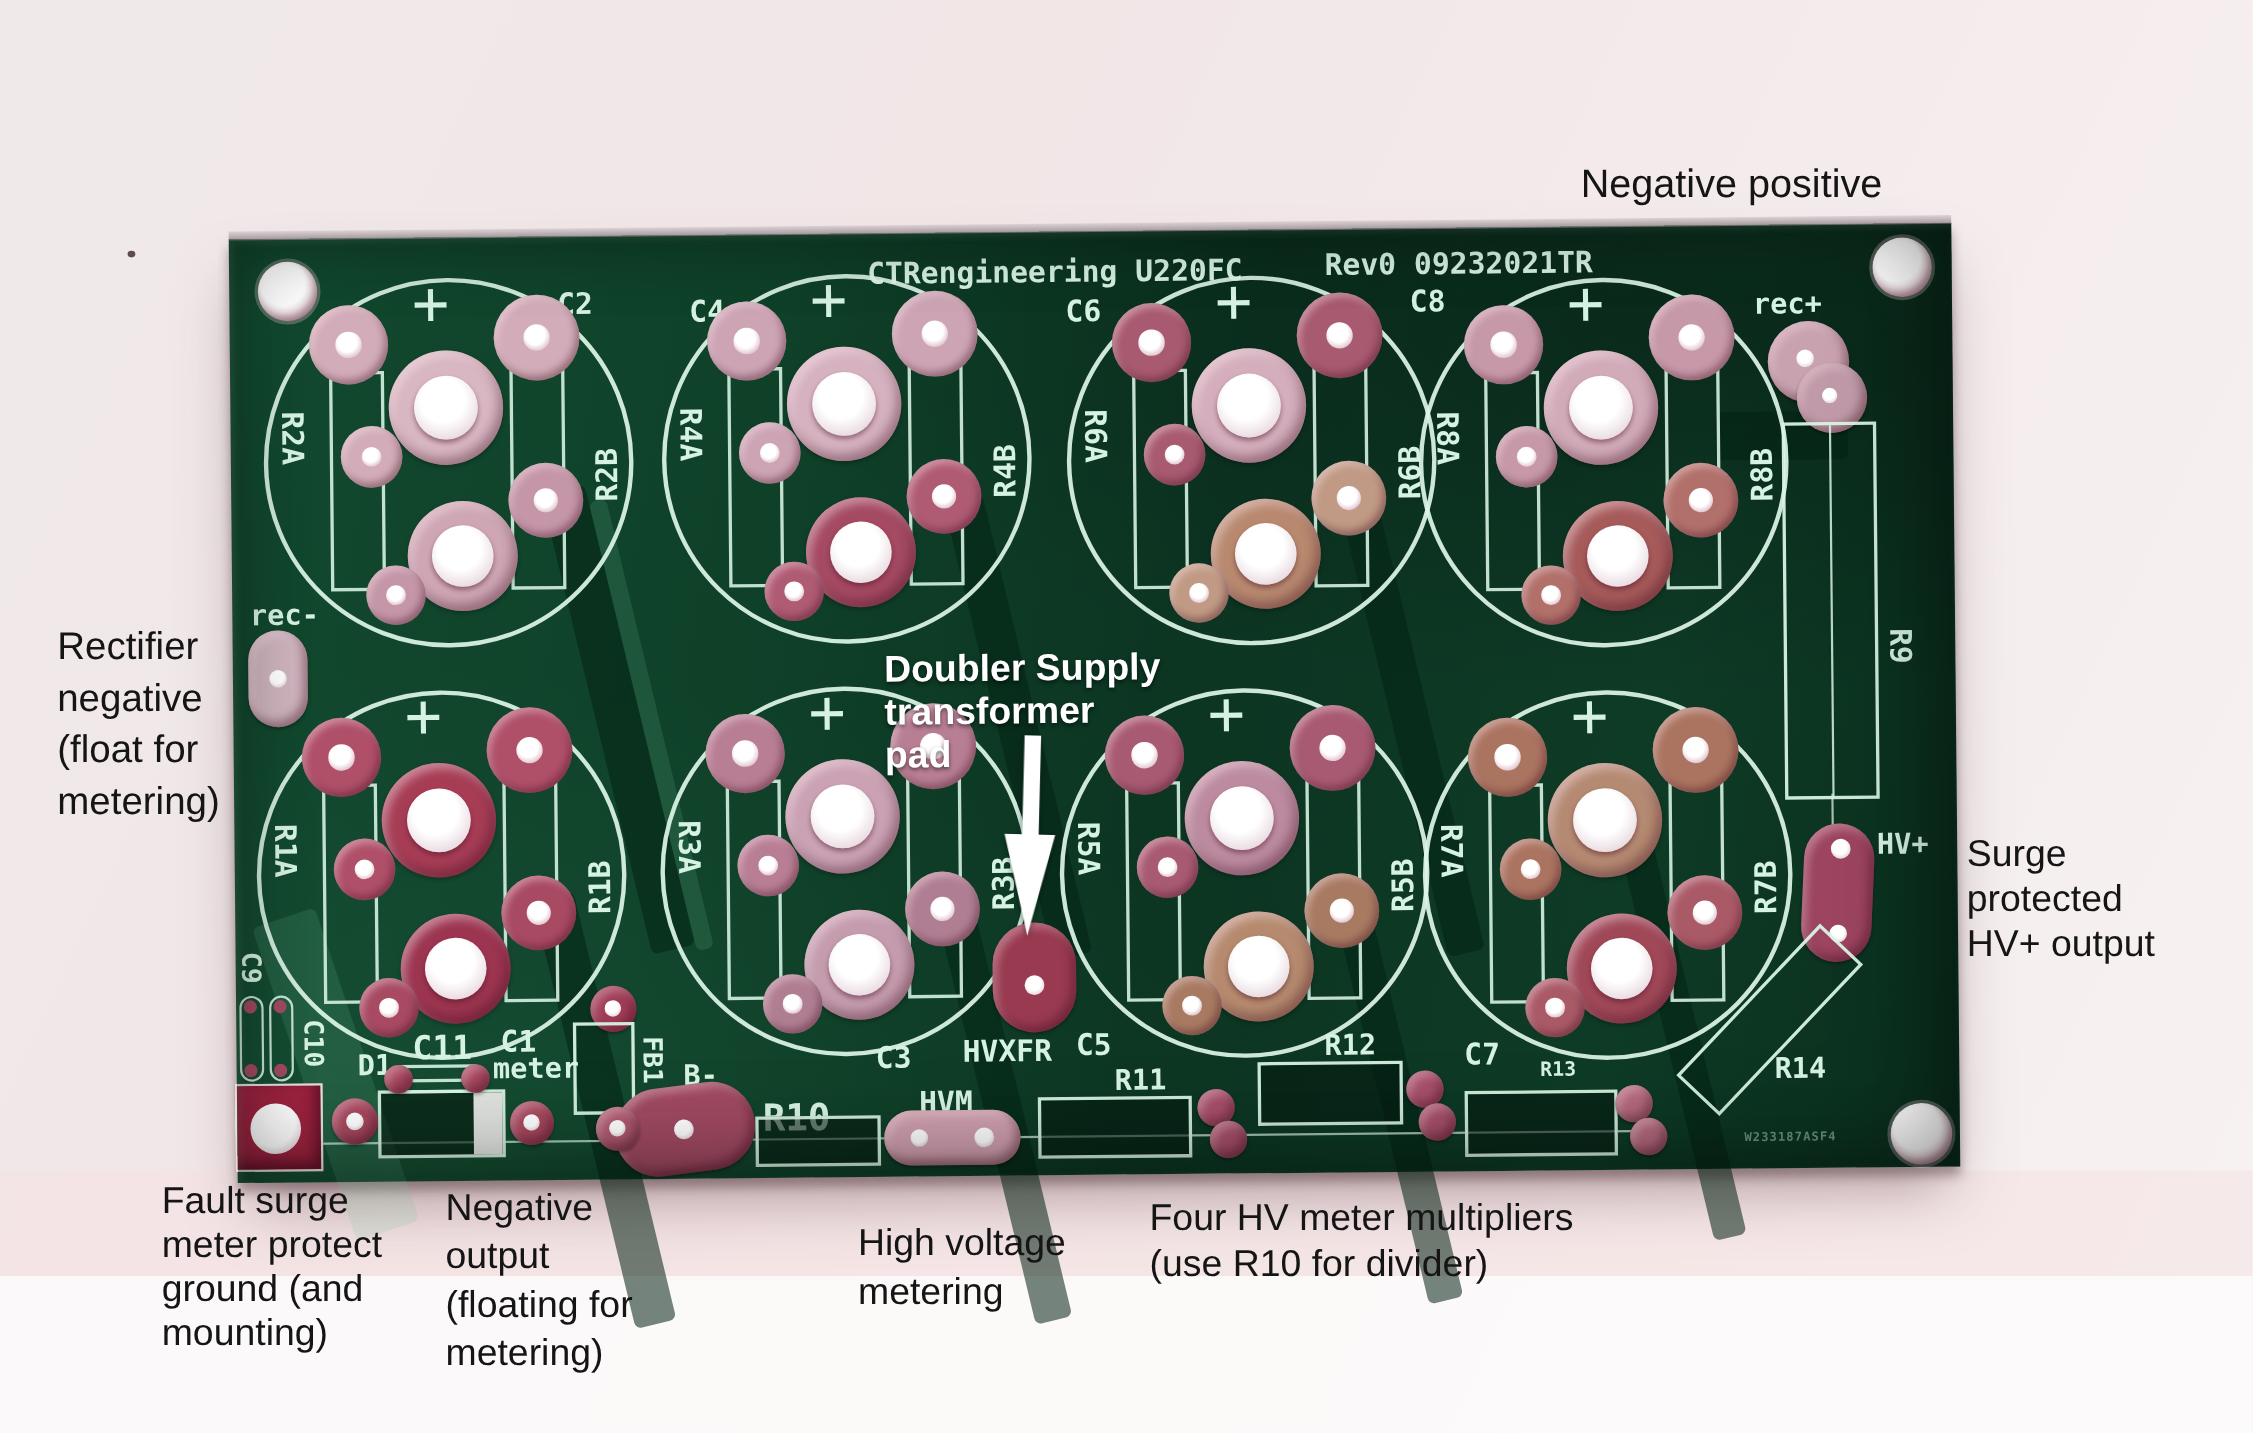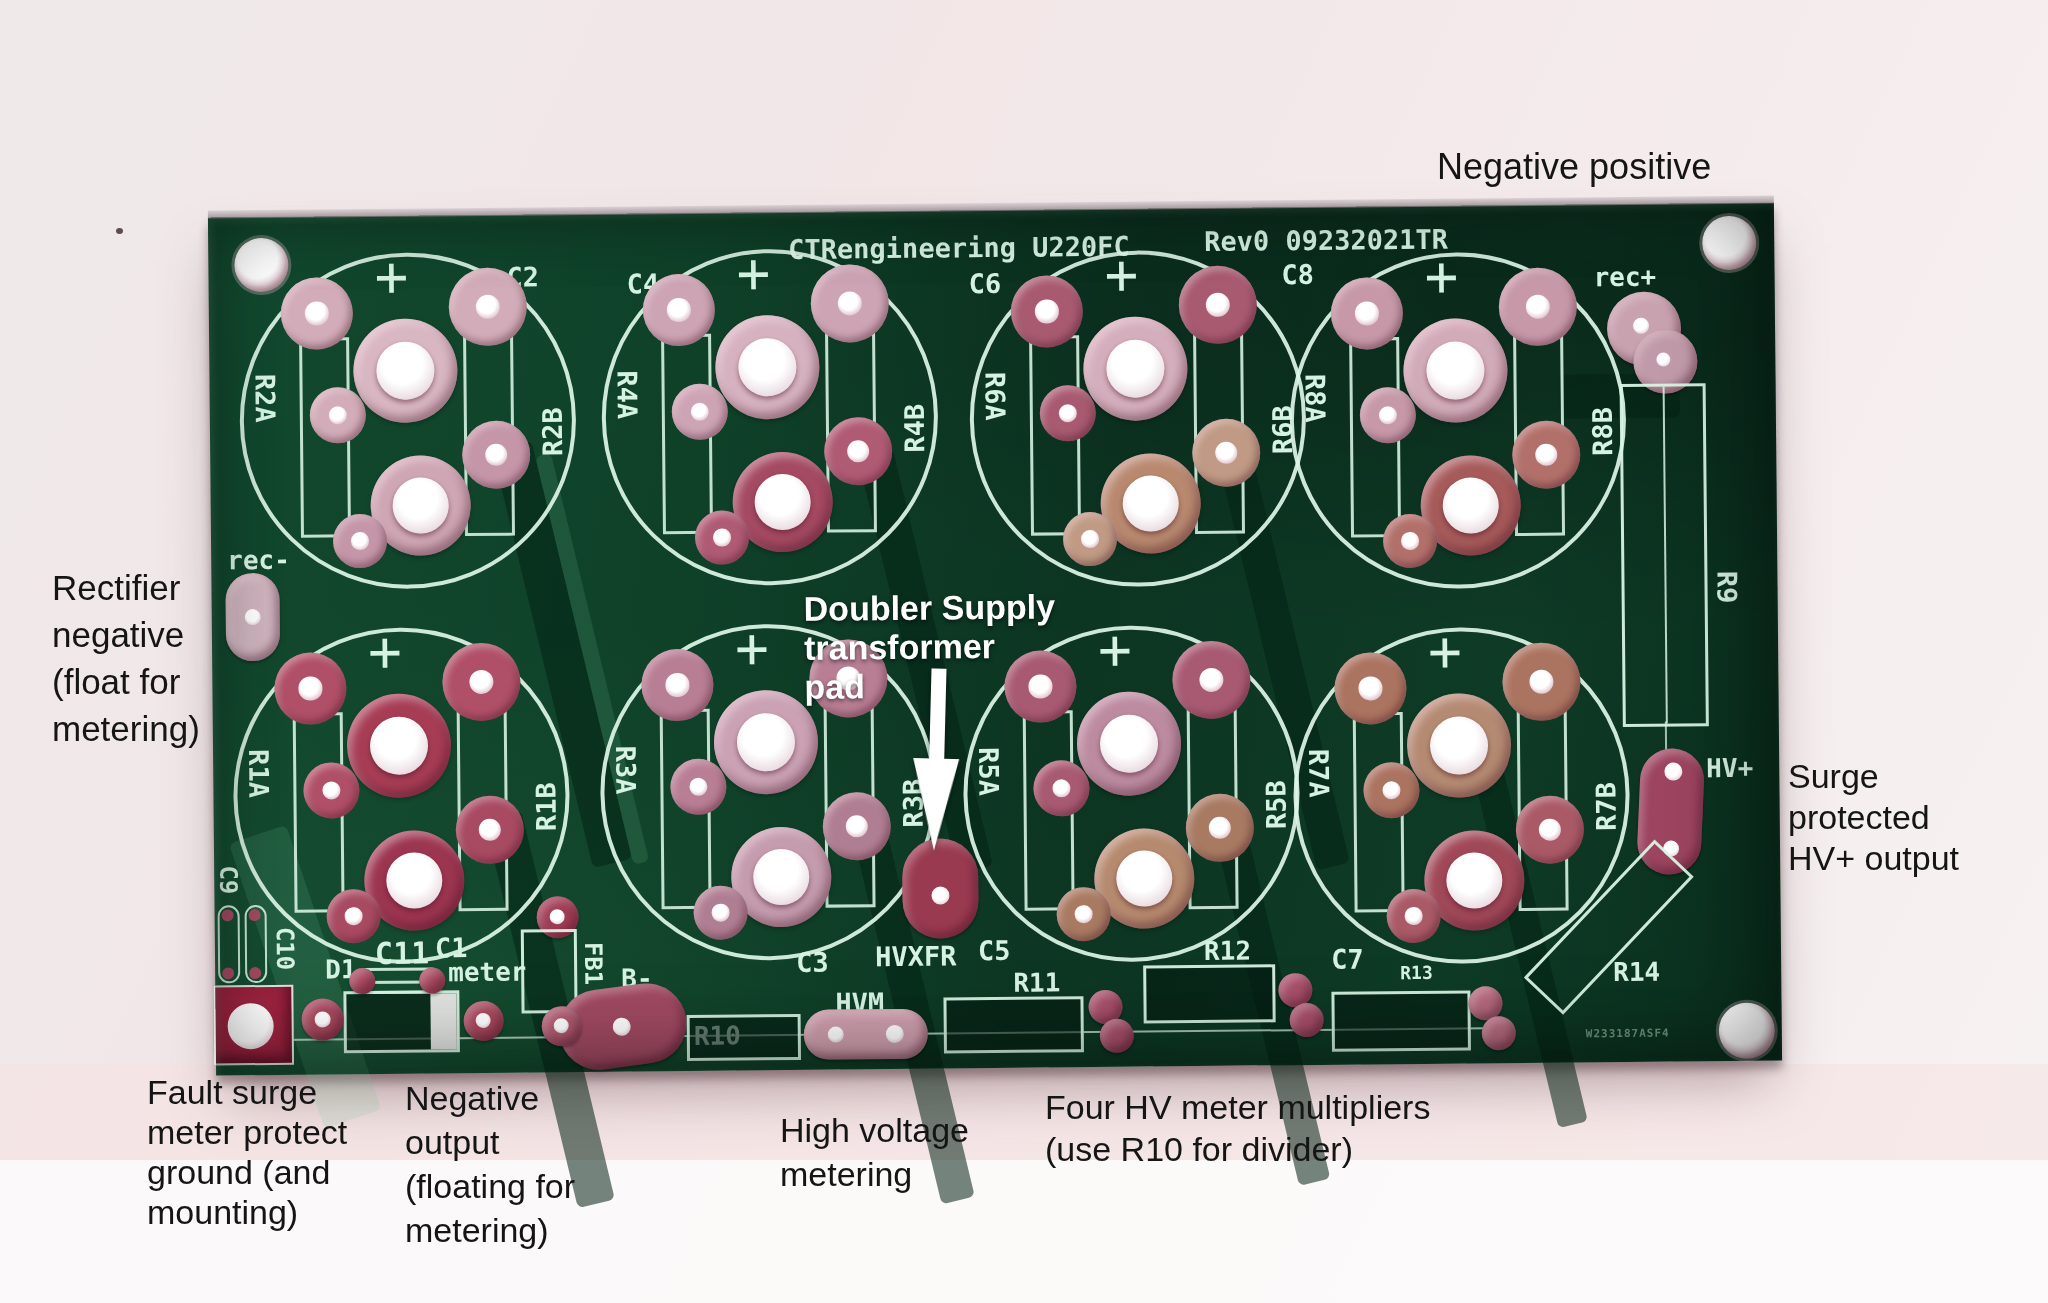--- a/index.html
+++ b/index.html
@@ -218,21 +218,21 @@
     <div class="cluster cl-bot">
       <div class="pad p-main"></div>
       <div class="pad p-s s2"></div>
       <div class="pad p-s s3"></div>
     </div>
   </div>
 
   <div class="circ" style="left:18px;top:410px;--padm:#a63d55;--pads:#b05068;--pbm:#9c3550;--pbs:#a84a62">
     <div class="ring"></div>
     <span class="silk plus">+</span>
-    <span class="silk clabel" style="left:202px;top:307px">C1</span>
+    <span class="silk clabel" style="left:222px;top:307px">C1</span>
     <span class="silk vdown lbl-l">R1A</span>
     <span class="silk vup lbl-r">R1B</span>
     <div class="fprect l"></div>
     <div class="fprect r"></div>
     <div class="cluster cl-top">
       <div class="pad p-main"></div>
       <div class="pad p-s s1"></div>
       <div class="pad p-s s2"></div>
       <div class="pad p-s s3"></div>
     </div>
@@ -373,21 +373,21 @@
   <span class="silk vdown" style="left:364px;top:728px;font-size:24px">FB1</span>
 
   <span class="silk" style="left:406px;top:750px;font-size:26px">B-</span>
   <div class="padblob" style="left:343px;top:773px;width:128px;height:80px;border-radius:40px;background:#a04a62;transform:rotate(-7deg)">
     <div class="hole-sm" style="left:54px;top:31px;width:18px;height:18px"></div>
   </div>
   <div class="padblob" style="left:326px;top:792px;width:40px;height:40px;border-radius:50%;background:#b05a70">
     <div class="hole-sm" style="left:12px;top:12px;width:15px;height:15px"></div>
   </div>
 
-  <span class="silk" style="left:478px;top:808px;font-size:26px">R10</span>
+  <span class="silk" style="left:478px;top:784px;font-size:34px">R10</span>
   <div class="fp" style="left:471px;top:802px;width:114px;height:46px"></div>
 
   <span class="silk" style="left:620px;top:776px;font-size:27px">HVM</span>
   <div class="padblob" style="left:588px;top:798px;width:124px;height:50px;border-radius:25px;background:#cf9fae">
     <div class="hole-sm" style="left:24px;top:17px;width:16px;height:16px"></div>
     <div class="hole-sm" style="left:82px;top:16px;width:18px;height:18px"></div>
   </div>
 
   <span class="silk" style="left:798px;top:758px;font-size:26px">R11</span>
   <div class="fp" style="left:728px;top:787px;width:140px;height:56px"></div>

